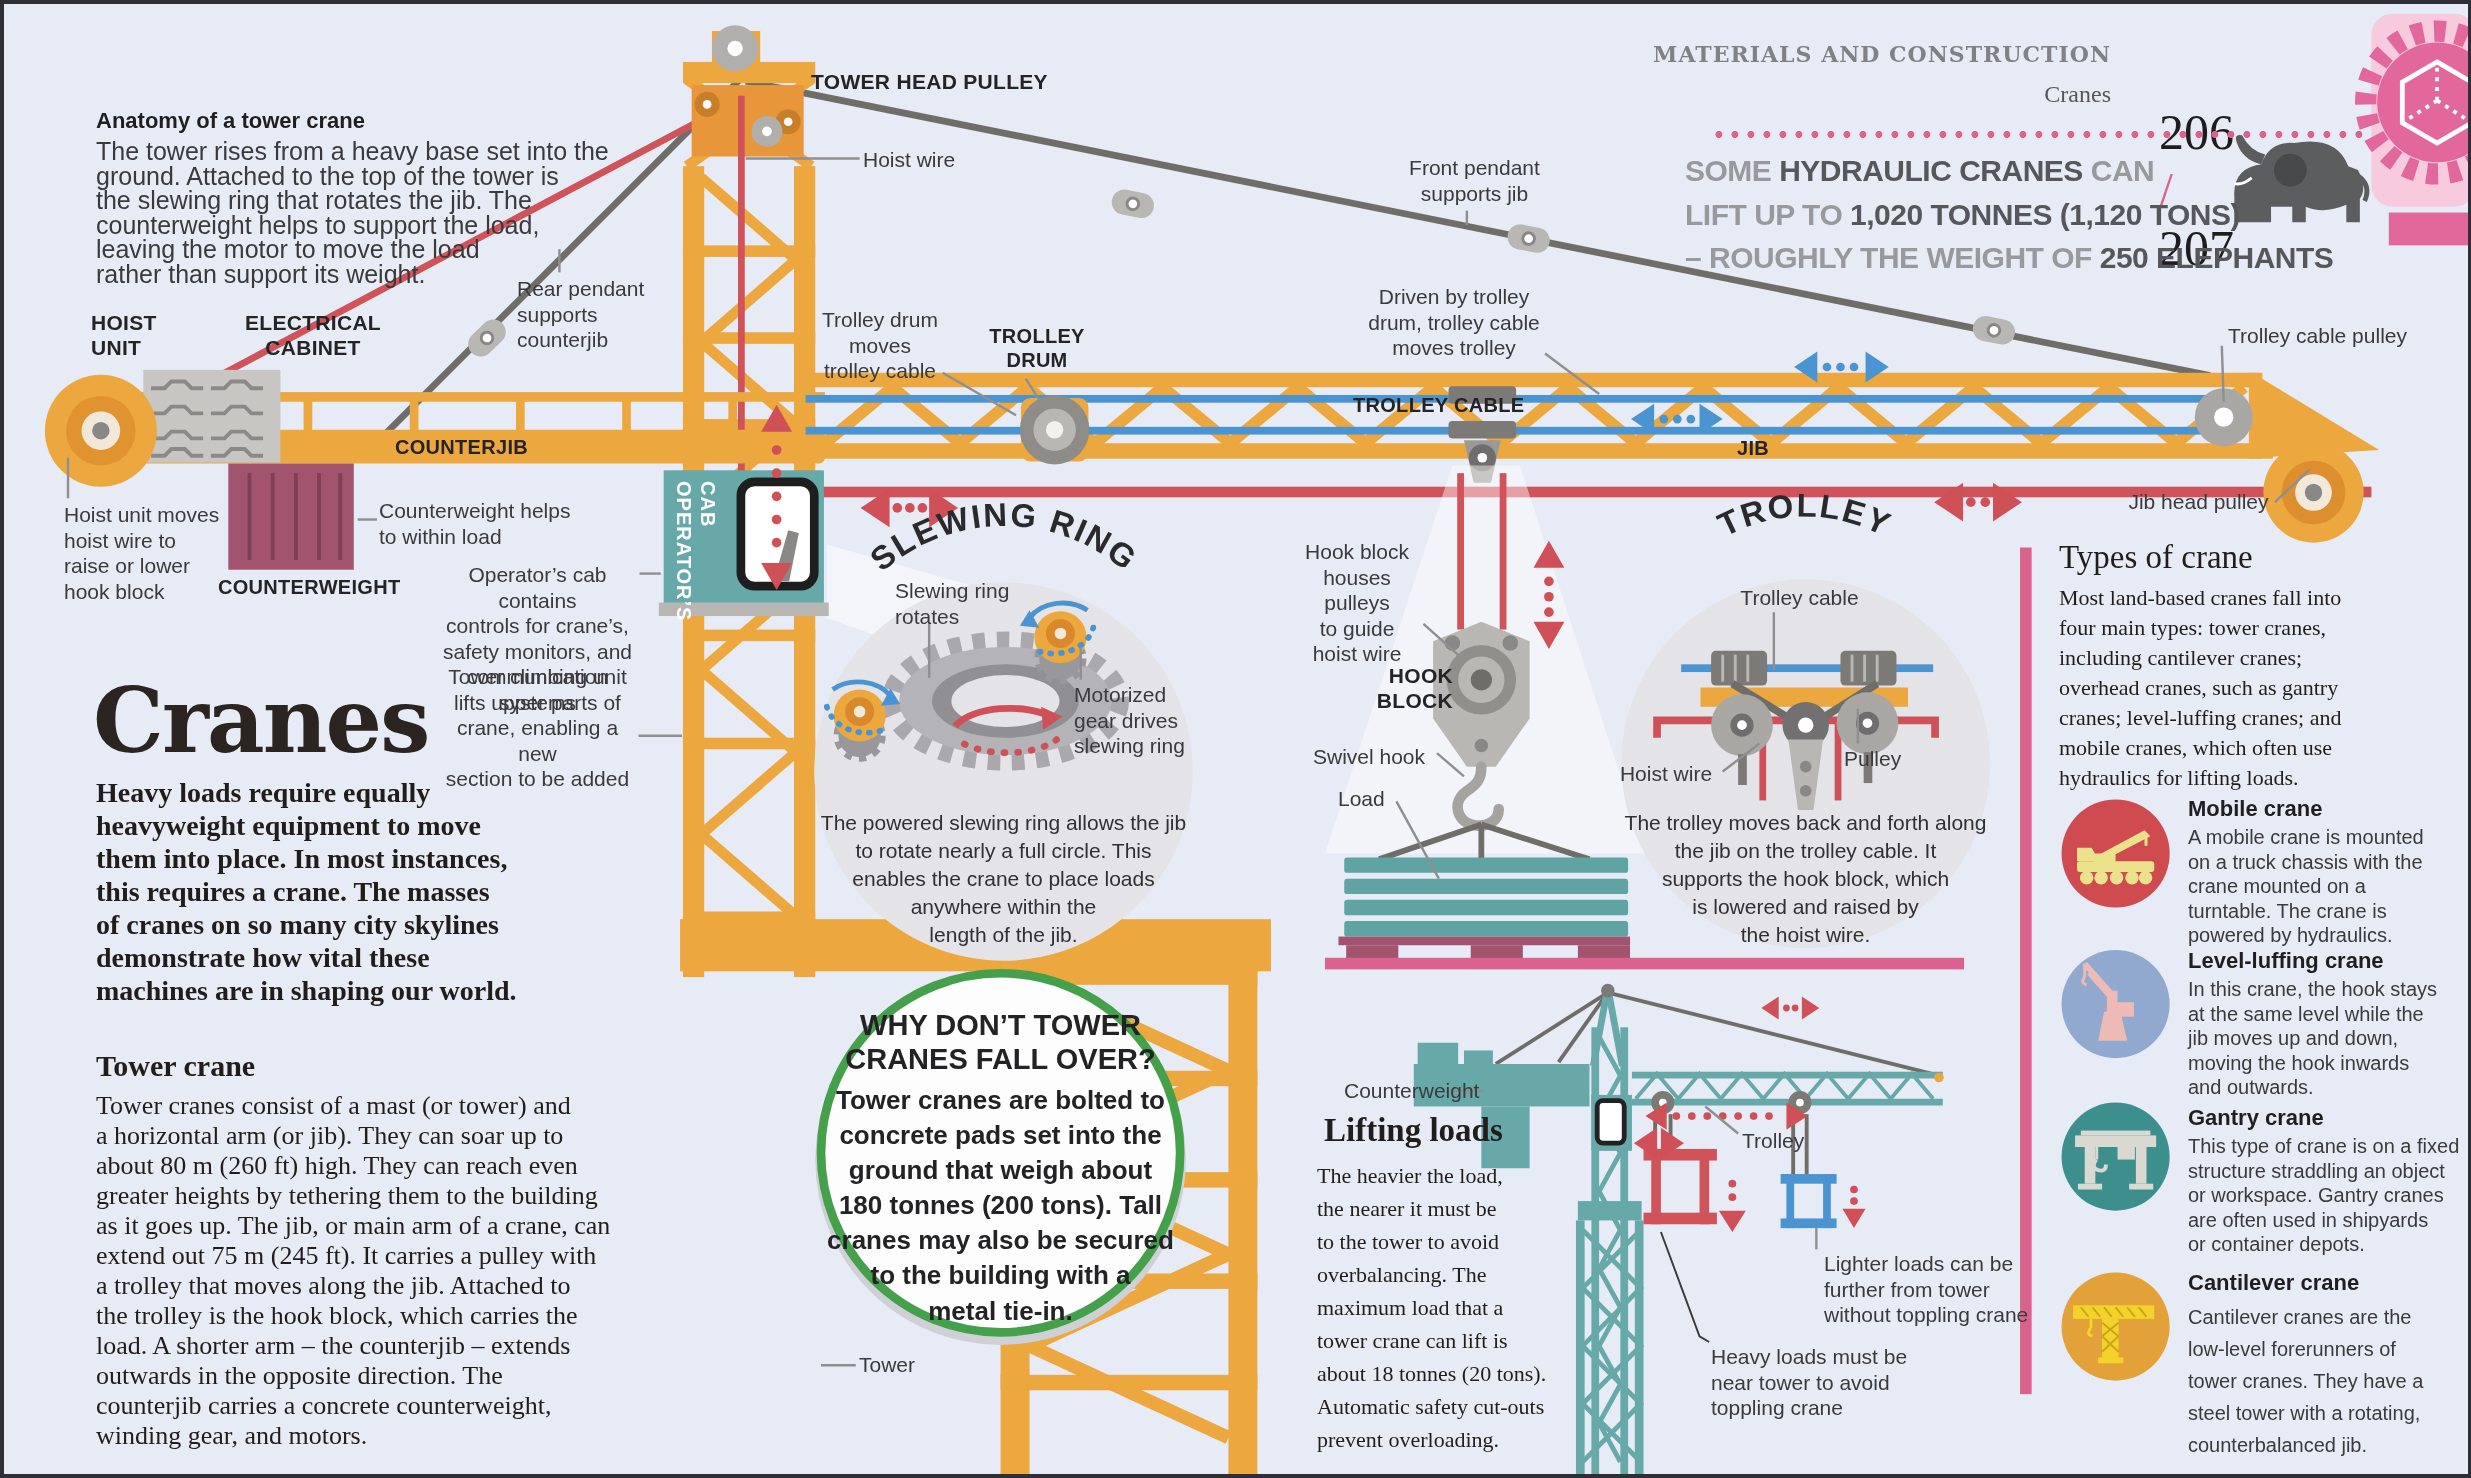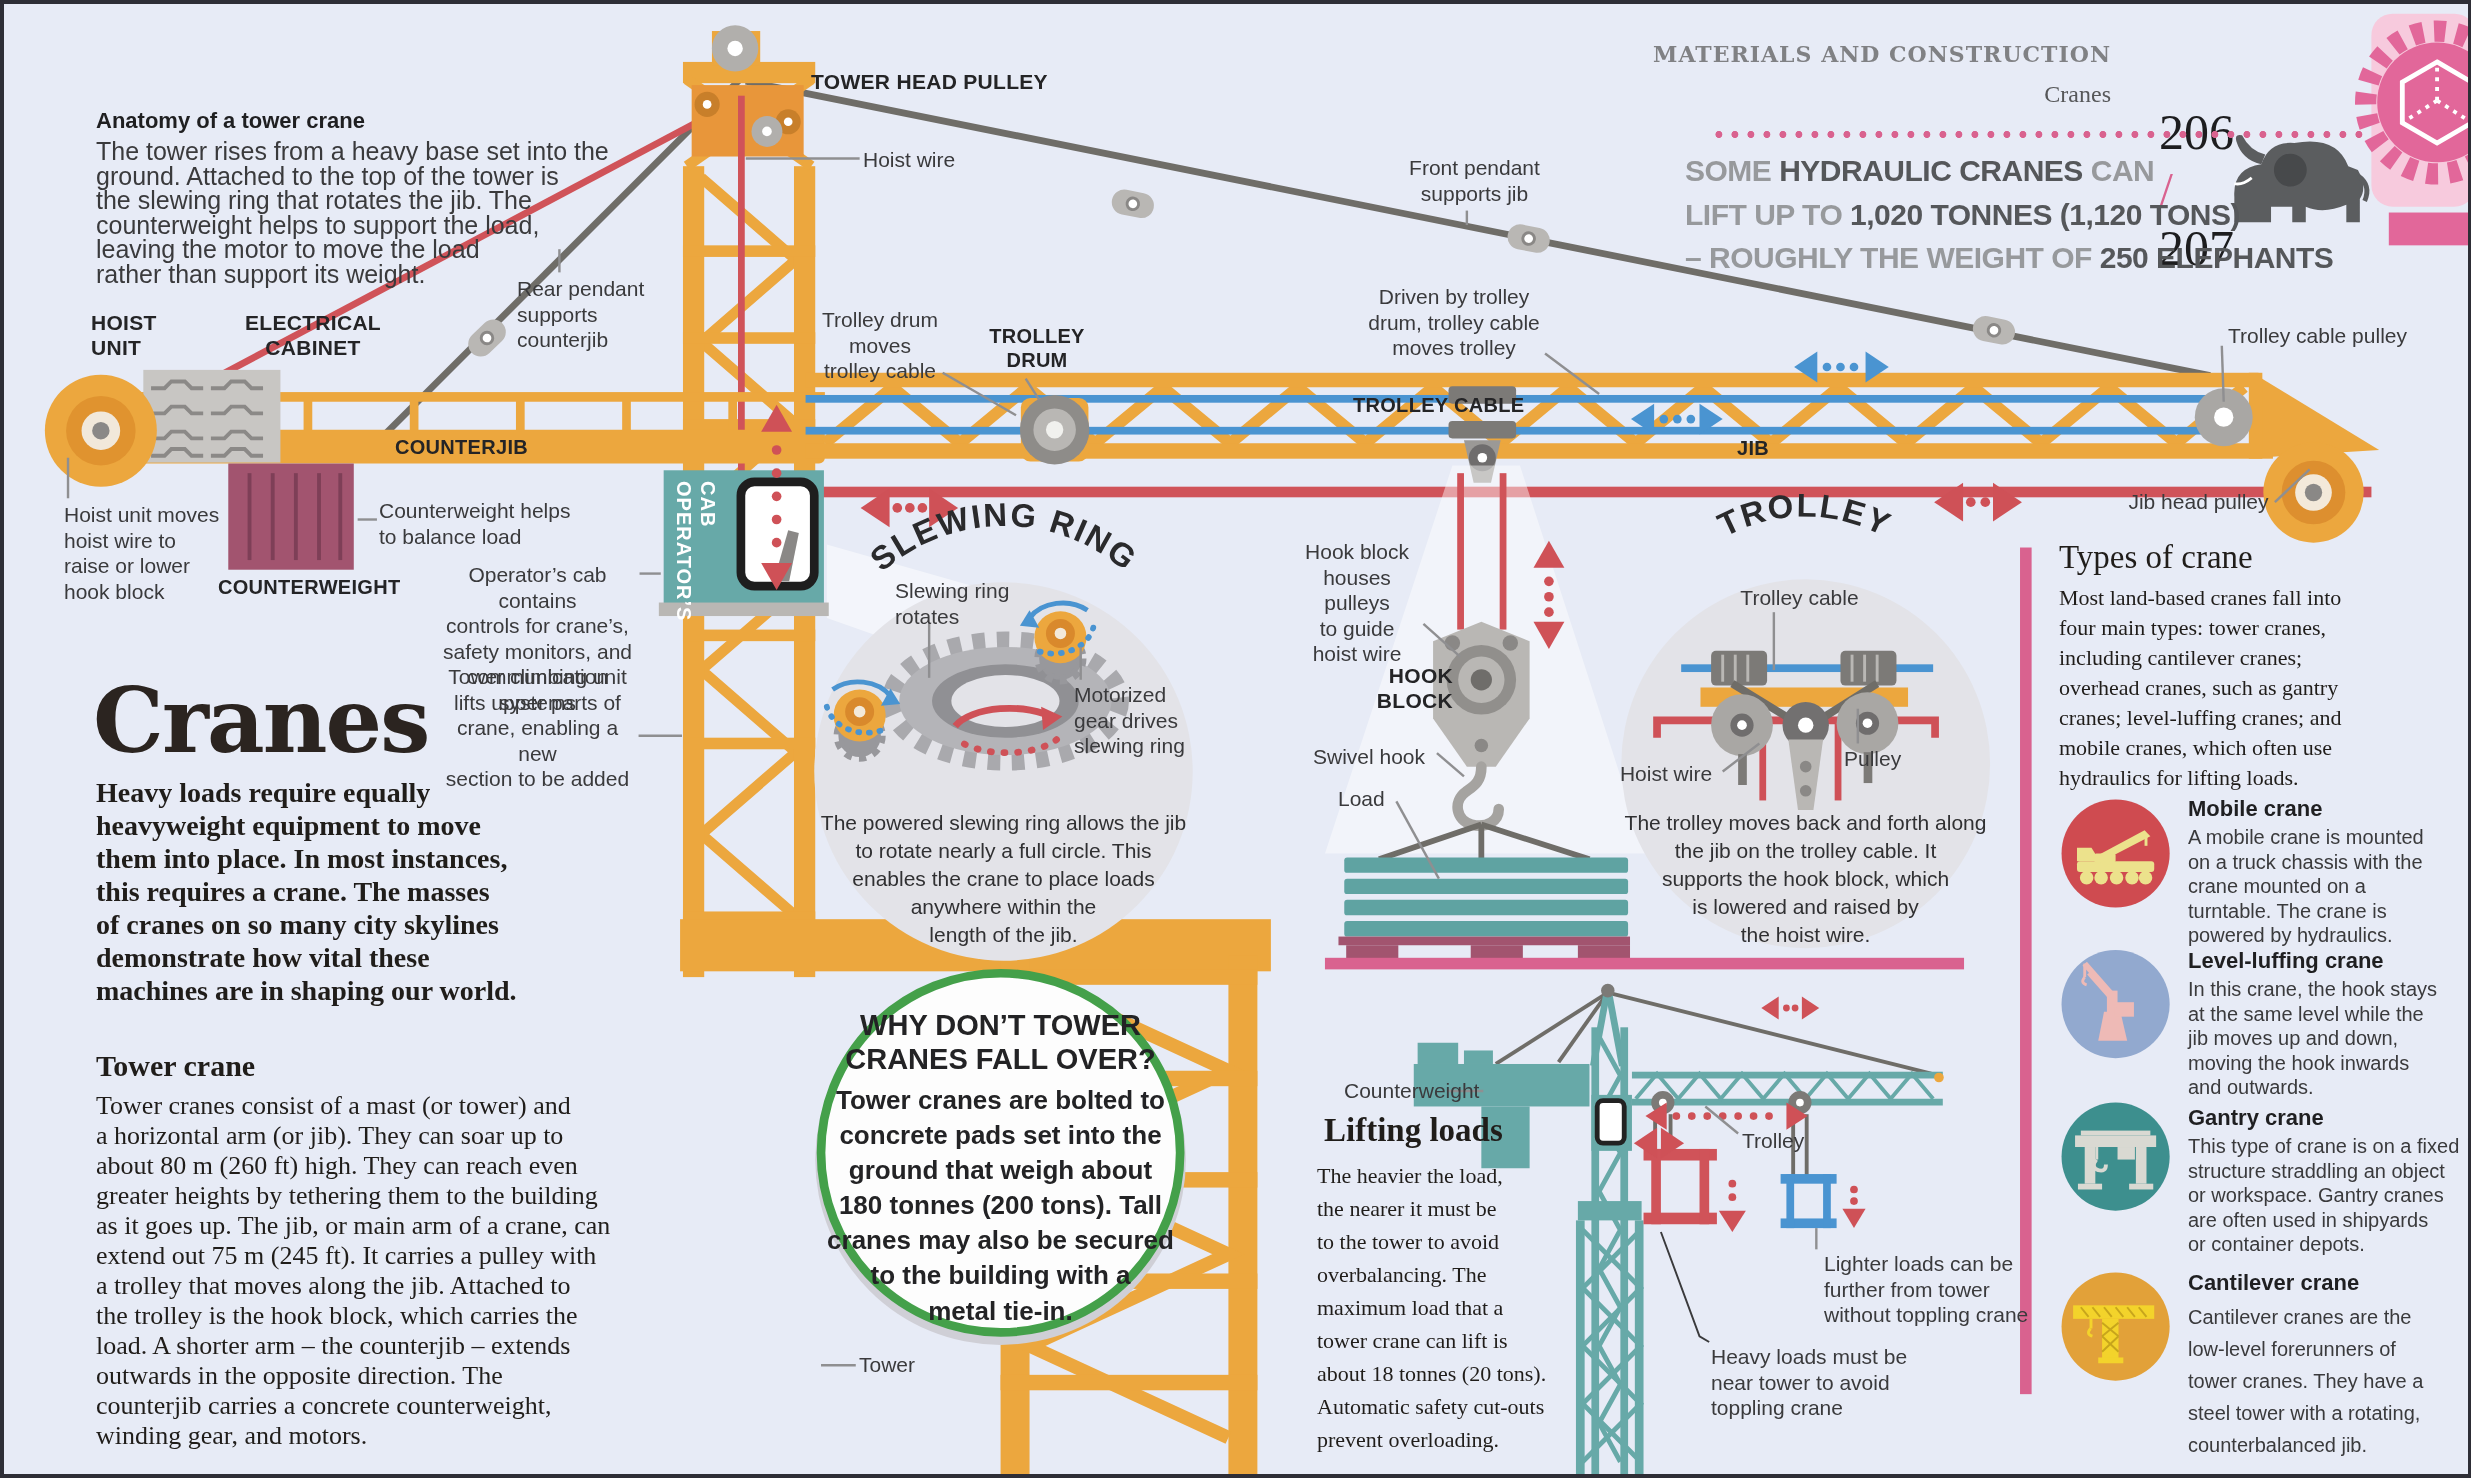--- a/index.html
+++ b/index.html
@@ -564,21 +564,21 @@
 UNIT</div>
 <div class="cap c" style="left:232px;top:307px;width:154px;font-size:21px;">ELECTRICAL
 CABINET</div>
 <div class="cap" style="left:391px;top:432px;">COUNTERJIB</div>
 <div class="cap" style="left:214px;top:572px;">COUNTERWEIGHT</div>
 <div class="lbl" style="left:60px;top:498px;">Hoist unit moves
 hoist wire to
 raise or lower
 hook block</div>
 <div class="lbl" style="left:375px;top:494px;">Counterweight helps
-to balance load</div>
+to within load</div>
 <div class="lbl r" style="left:437px;top:660px;width:193px;">Tower climbing unit
 lifts upper parts of
 crane, enabling a new
 section to be added</div>
 <div class="lbl r" style="left:437px;top:558px;width:193px;">Operator’s cab contains
 controls for crane’s,
 safety monitors, and
 communication systems</div>
 <div class="abs vtext" style="left:668px;top:477px;height:122px;">OPERATOR’S
 CAB</div>

